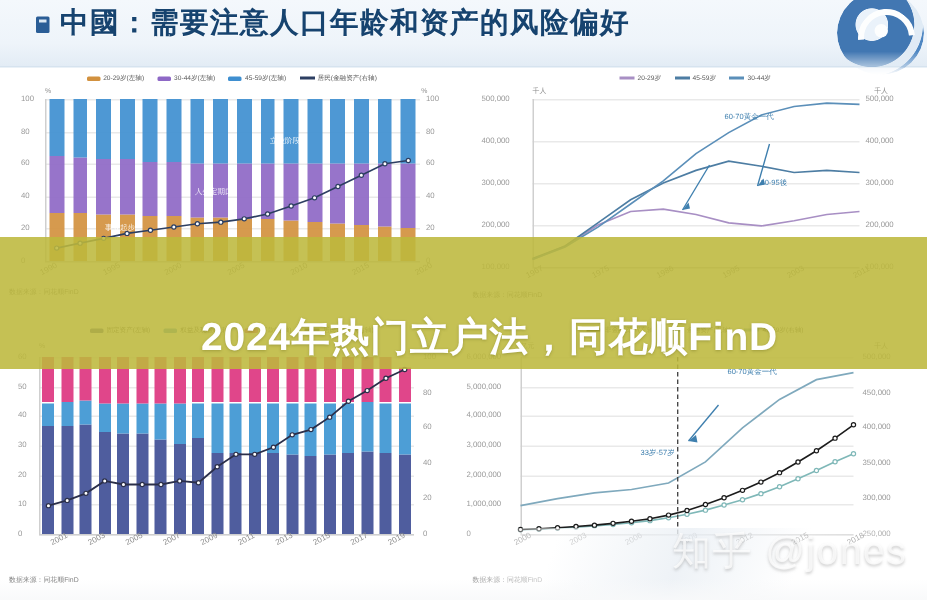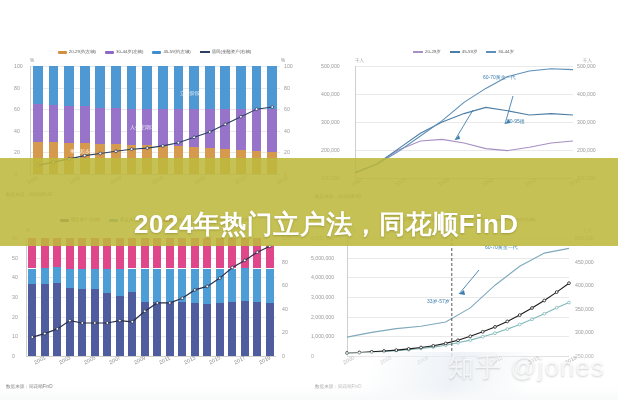--- a/index.html
+++ b/index.html
@@ -114,20 +114,28 @@
     position:absolute;left:0;top:386px;width:618px;height:14px;
     background:linear-gradient(180deg,rgba(255,255,255,0),rgba(248,249,250,.9));
     pointer-events:none;
   }
 </style>
 </head>
 <body>
 
 <div id="root">
 
+  <div class="slide-header">
+    <div class="hdr-bullet"></div>
+    <div class="hdr-title">中國：需要注意人口年龄和资产的风险偏好</div>
+    <div class="hdr-logo">
+      <div class="swirl"></div>
+        <div class="dot"></div>
+    </div>
+  </div>
 
   <div class="panel panel-tl">
     <div class="legend" id="lg-tl">
         <div class="lg-item">
           <span class="lg-swatch" style="background: rgb(210, 145, 63);"></span>
           <span class="lg-text">20-29岁(左轴)</span>
         </div>
         <div class="lg-item">
           <span class="lg-swatch" style="background: rgb(142, 104, 198);"></span>
           <span class="lg-text">30-44岁(左轴)</span>

